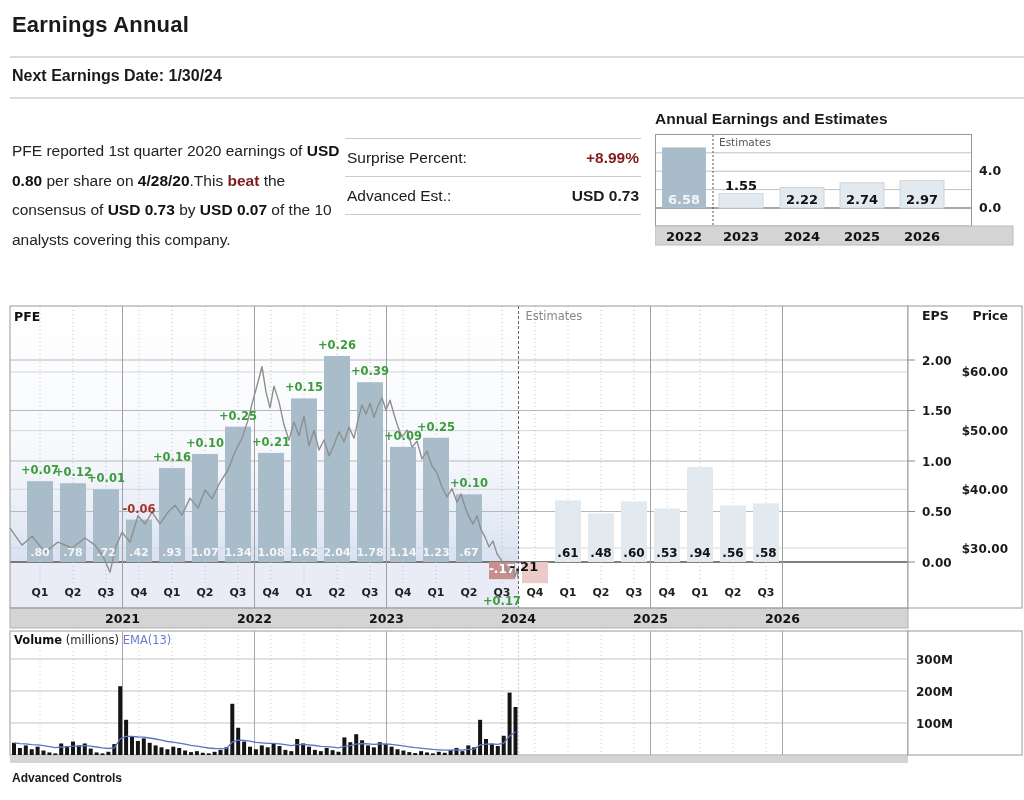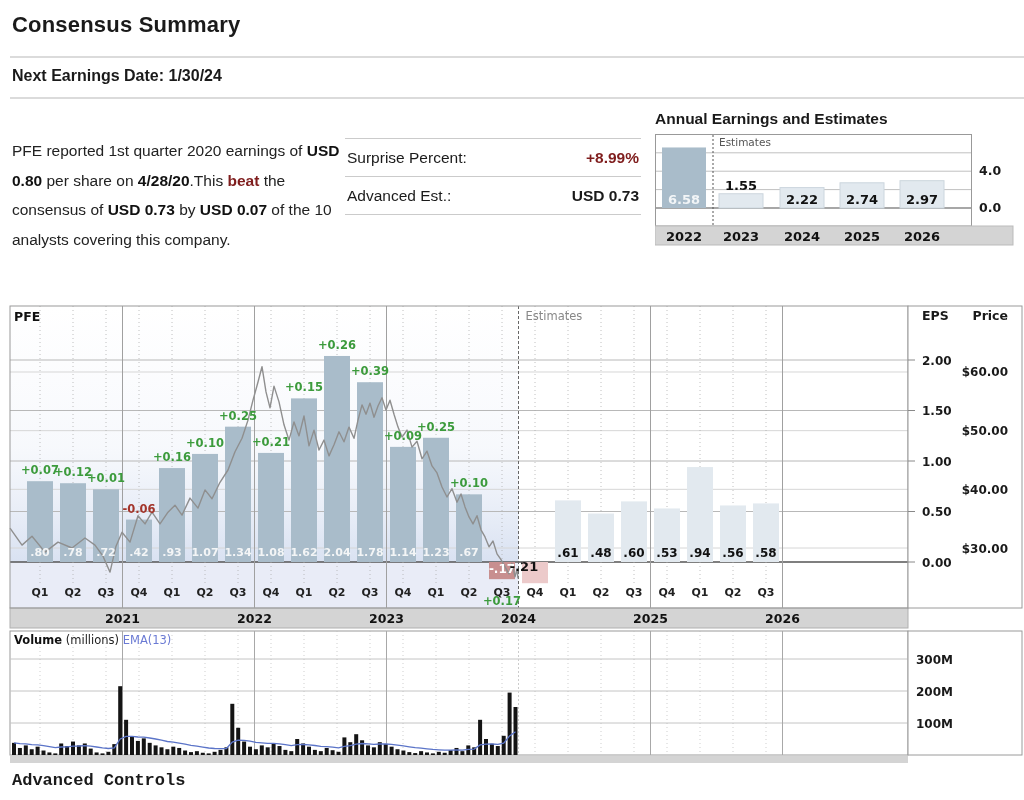--- a/index.html
+++ b/index.html
@@ -12,29 +12,29 @@
   #summary-par{left:12px;top:136px;width:334px;font-size:15.5px;line-height:29.5px;color:#222;}
   #summary-par b{color:#111;}
   .green{color:#7f1d1d;font-weight:bold;}
   #surprise-table{left:345px;top:138px;width:296px;border-top:1px solid #cbcbcb;font-size:15.5px;}
   .srow{display:flex;justify-content:space-between;align-items:center;height:37px;
         border-bottom:1px solid #cbcbcb;padding:0 2px;}
   .srow .val{font-weight:bold;}
   #annual-box{left:655px;top:110px;width:369px;}
   #annual-title{font-size:15.5px;font-weight:bold;margin:0 0 6px 0;}
   #rollover-note{right:12px;top:283px;font-size:13.5px;color:#7b7b7b;}
-  #advanced-controls{left:12px;top:771px;font-size:17px;font-weight:bold;cursor:pointer;font-family:Liberation Mono, monospace;}
+  #advanced-controls{left:12px;top:771px;font-size:12px;font-weight:bold;cursor:pointer;}
   svg{display:block;}
 </style>
 </head>
 <body>
 
 <div id="screen">
 
-  <div class="abs" id="page-title">Consensus Summary</div>
+  <div class="abs" id="page-title">Earnings Annual</div>
   <div class="rule" style="top:56px"></div>
   <div class="abs" id="next-earnings">Next Earnings Date: 1/30/24</div>
   <div class="rule" style="top:97px"></div>
 
   <div class="abs" id="summary-par"><span>PFE reported 1st quarter 2020 earnings of </span><b>USD 0.80</b><span> per share on </span><b>4/28/20</b><span>.This </span><span class="green">beat</span><span> the consensus of </span><b>USD 0.73</b><span> by </span><b>USD 0.07</b><span> of the 10 analysts covering this company.</span></div>
 
   <div class="abs" id="surprise-table">
     <div class="srow">
       <span>Surprise Percent:</span>
       <span class="val green">+8.99%</span>

